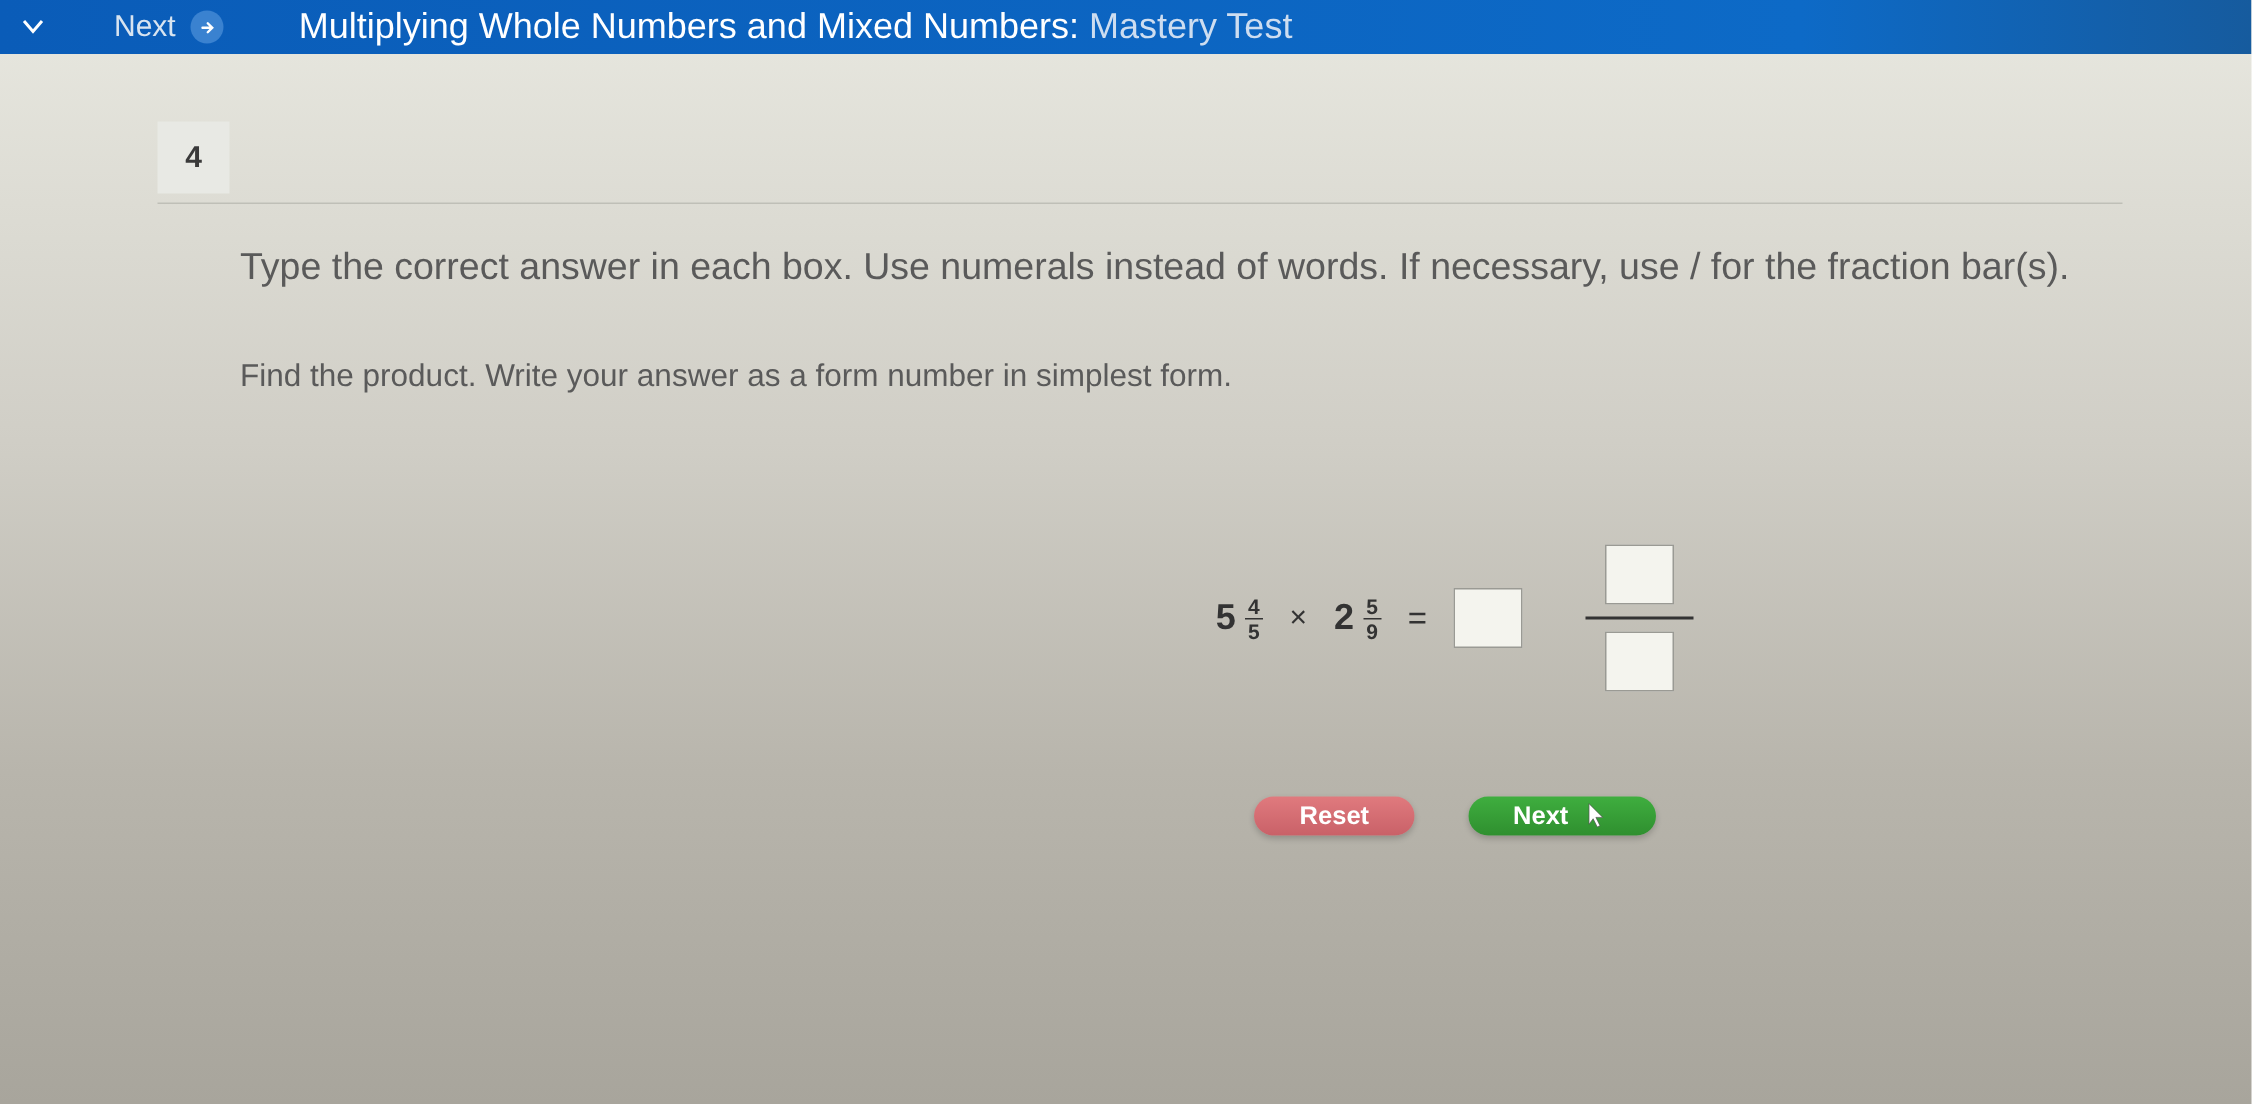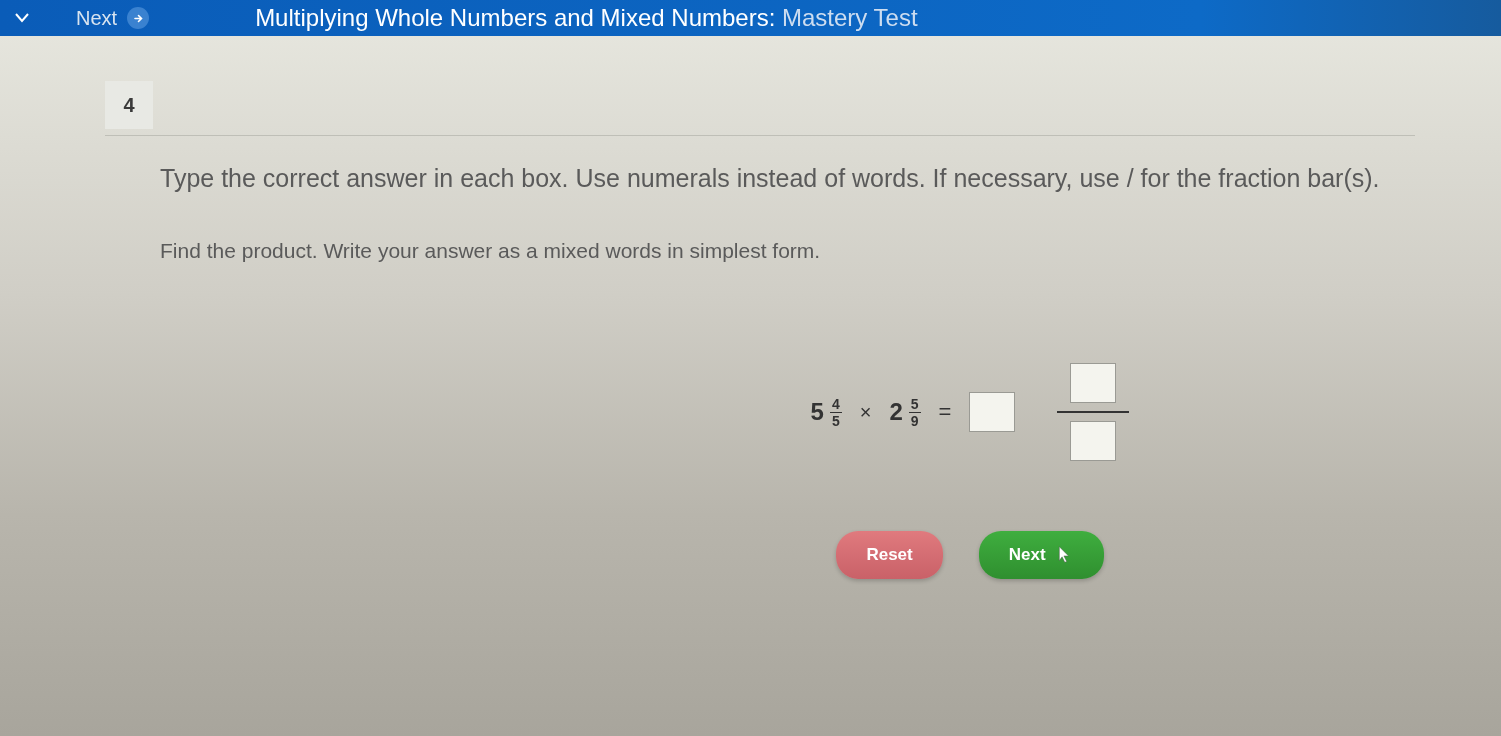--- a/index.html
+++ b/index.html
@@ -40,21 +40,21 @@
       border-radius: 50%;
       width: 22px;
       height: 22px;
       display: inline-flex;
       align-items: center;
       justify-content: center;
       color: #fff;
       font-size: 13px;
     }
     .page-title {
-      margin-left: 106px;
+      margin-left: 50px;
       font-size: 24px;
       font-weight: 300;
       color: #fff;
     }
     .page-title .sub { color: #cdddf0; font-weight: 300; }
     .card {
       margin: 45px 0 0 105px;
       width: 1310px;
       background: transparent;
     }
@@ -120,21 +120,21 @@
     }
     .buttons-row {
       display: flex;
       justify-content: center;
       gap: 36px;
       margin-left: 420px;
     }
     .pill-btn {
       border: none;
       border-radius: 22px;
-      height: 48px;
+      height: 26px;
       padding: 0 30px;
       font-size: 17px;
       font-weight: 600;
       color: #fff;
       cursor: pointer;
       display: inline-flex;
       align-items: center;
       gap: 6px;
       box-shadow: 0 2px 4px rgba(0,0,0,.2);
     }
@@ -169,21 +169,21 @@
     <span>Multiplying Whole Numbers and Mixed Numbers:</span>
     <span class="sub">Mastery Test</span>
   </div>
 </div>
 
 <div class="card">
   <div class="q-number-box">4</div>
   <hr class="q-divider">
 
   <p class="instructions">Type the correct answer in each box. Use numerals instead of words. If necessary, use / for the fraction bar(s).</p>
-  <p class="prompt">Find the product. Write your answer as a mixed words in simplest form.</p>
+  <p class="prompt">Find the product. Write your answer as a form number in simplest form.</p>
 
   <div class="equation-row">
     <span class="mixed">
       <span class="whole">5</span>
       <span class="frac">
         <span class="num">4</span>
         <span class="den">5</span>
       </span>
     </span>
 

